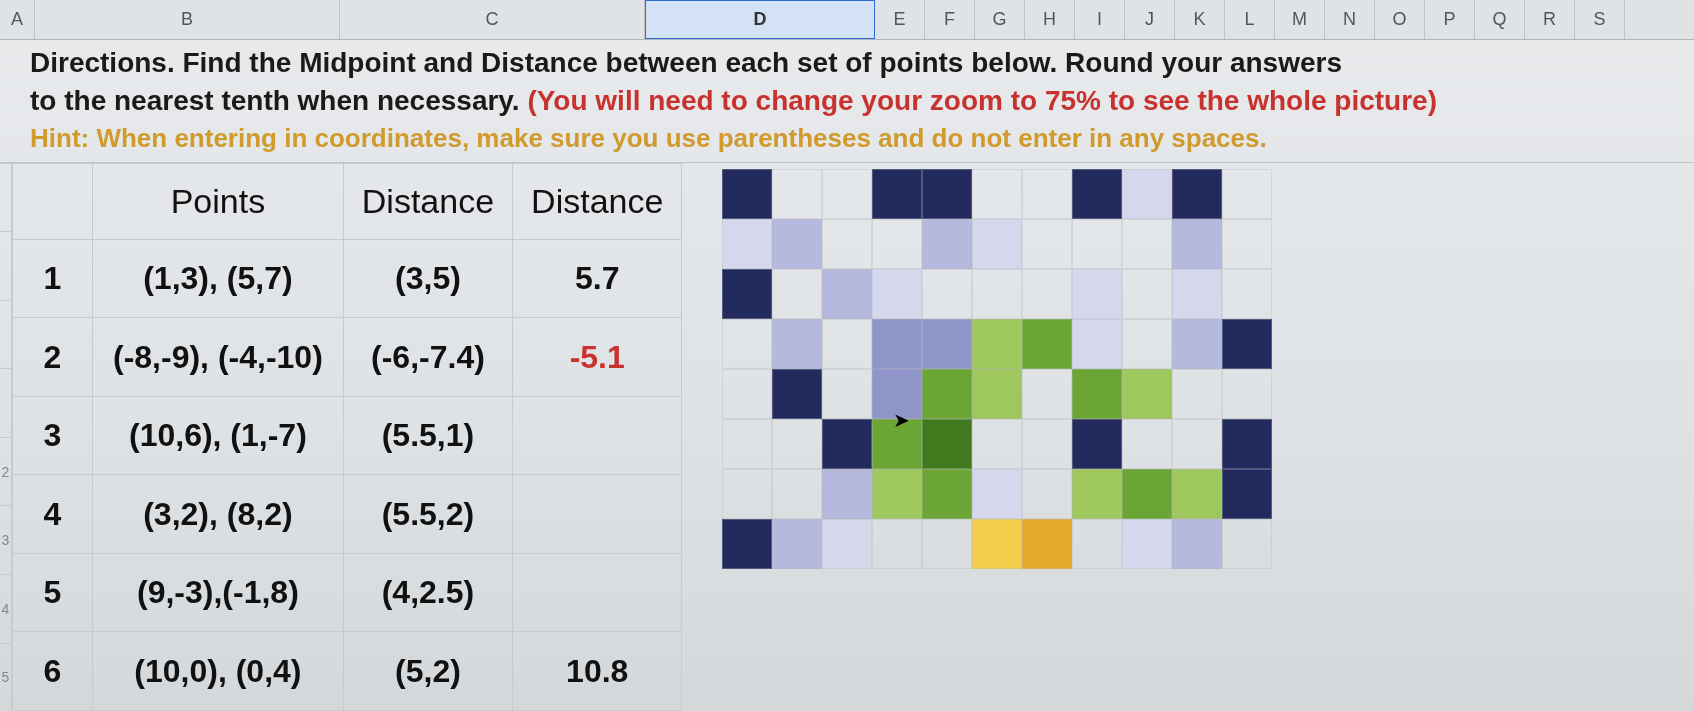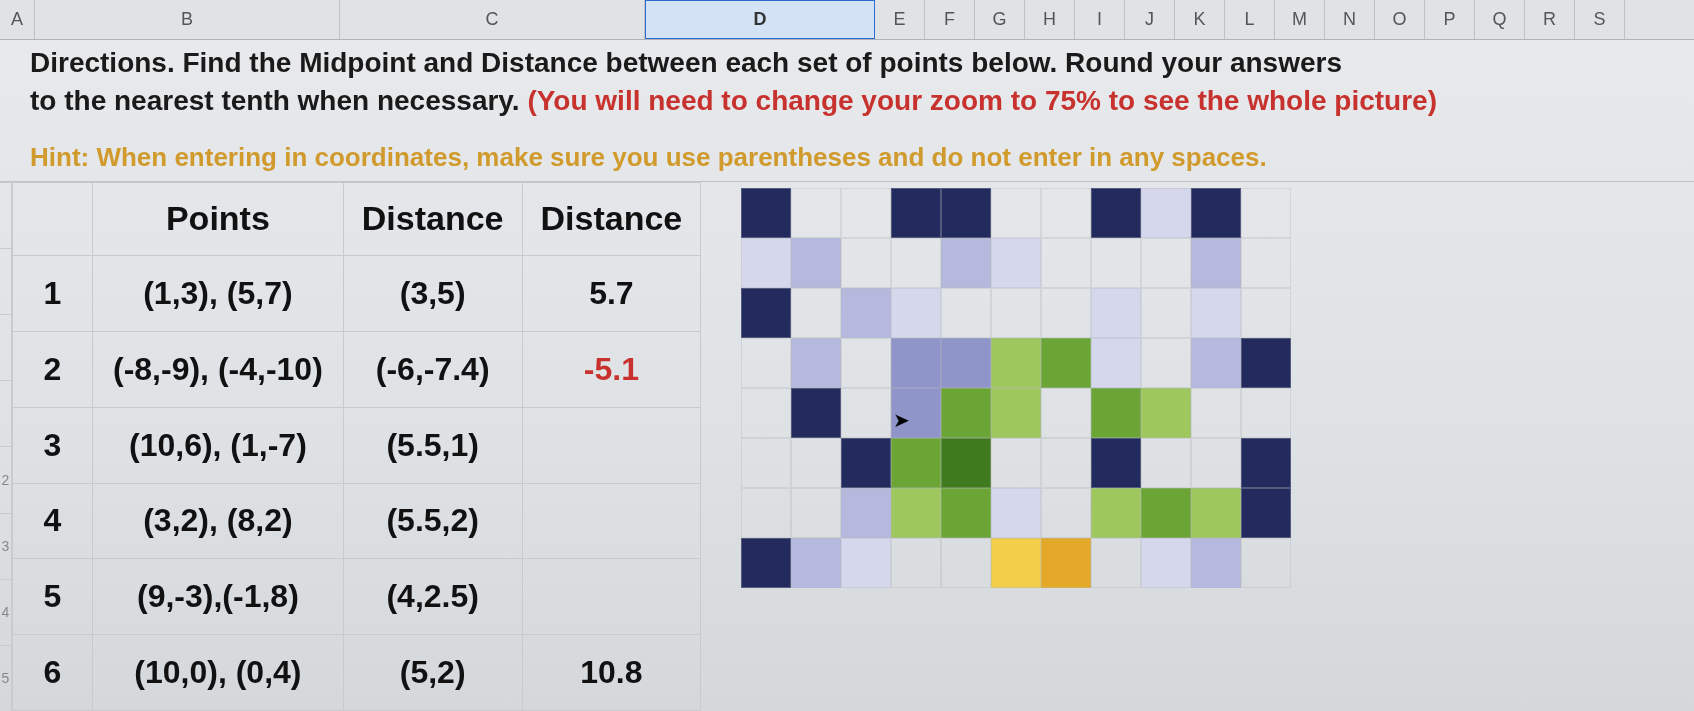--- a/index.html
+++ b/index.html
@@ -13,31 +13,31 @@
   .ch-a { width: 35px; }
   .ch-b { width: 305px; }
   .ch-c { width: 305px; }
   .ch-d { width: 230px; }
   .ch-d.sel { background:#d3e3f5; border:1px solid #2a6bd4; font-weight:600; color:#333; }
   .ch-narrow { width: 50px; }
   
   
   .directions { padding: 4px 12px 6px 30px; font-size: 28px; font-weight: 700; color: #1a1a1a; line-height: 1.35; border-bottom: 1px solid #c0c3c6;}
   .directions .red { color: #c8322e; }
-  .directions .hint { color: #d19a2c; font-weight:700; margin-top:20px; font-size:26px; display:block;}
+  .directions .hint { color: #d19a2c; font-weight:700; margin-top:1px; font-size:26px; display:block;}
   
   
   .body { display:flex; flex:1; }
   .gutter { width: 12px; display:flex; flex-direction:column; }
   .gutter .gnum { flex:1; display:flex; align-items:center; justify-content:center; font-size:14px; color:#888; border-right:1px solid #c8cbce; border-top:1px solid #c8cbce;}
   
   .tablewrap { display:flex; }
   
   table.data { border-collapse: collapse; }
-  table.data th { font-size: 34px; font-weight:700; padding: 10px 18px; border:1px solid #c8cbce; text-align:center; color:#111;}
+  table.data th { font-size: 34px; font-weight:400; padding: 10px 18px; border:1px solid #c8cbce; text-align:center; color:#111;}
   table.data td { font-size: 32px; font-weight:700; padding: 12px 20px; border:1px solid #c8cbce; text-align:center; color:#111;}
   table.data td.num { width:80px; }
   table.data td.err { color:#c8322e; }
   
   
   .pixelart { margin-left: 40px; margin-top: 6px; }
   .pixelart .row { display:flex; }
   .pixelart .px { width: 50px; height: 50px; border: 1px solid rgba(180,183,186,.35); }
   .px.blank { background: transparent; }
   .px.navy { background: #232a5e; }

